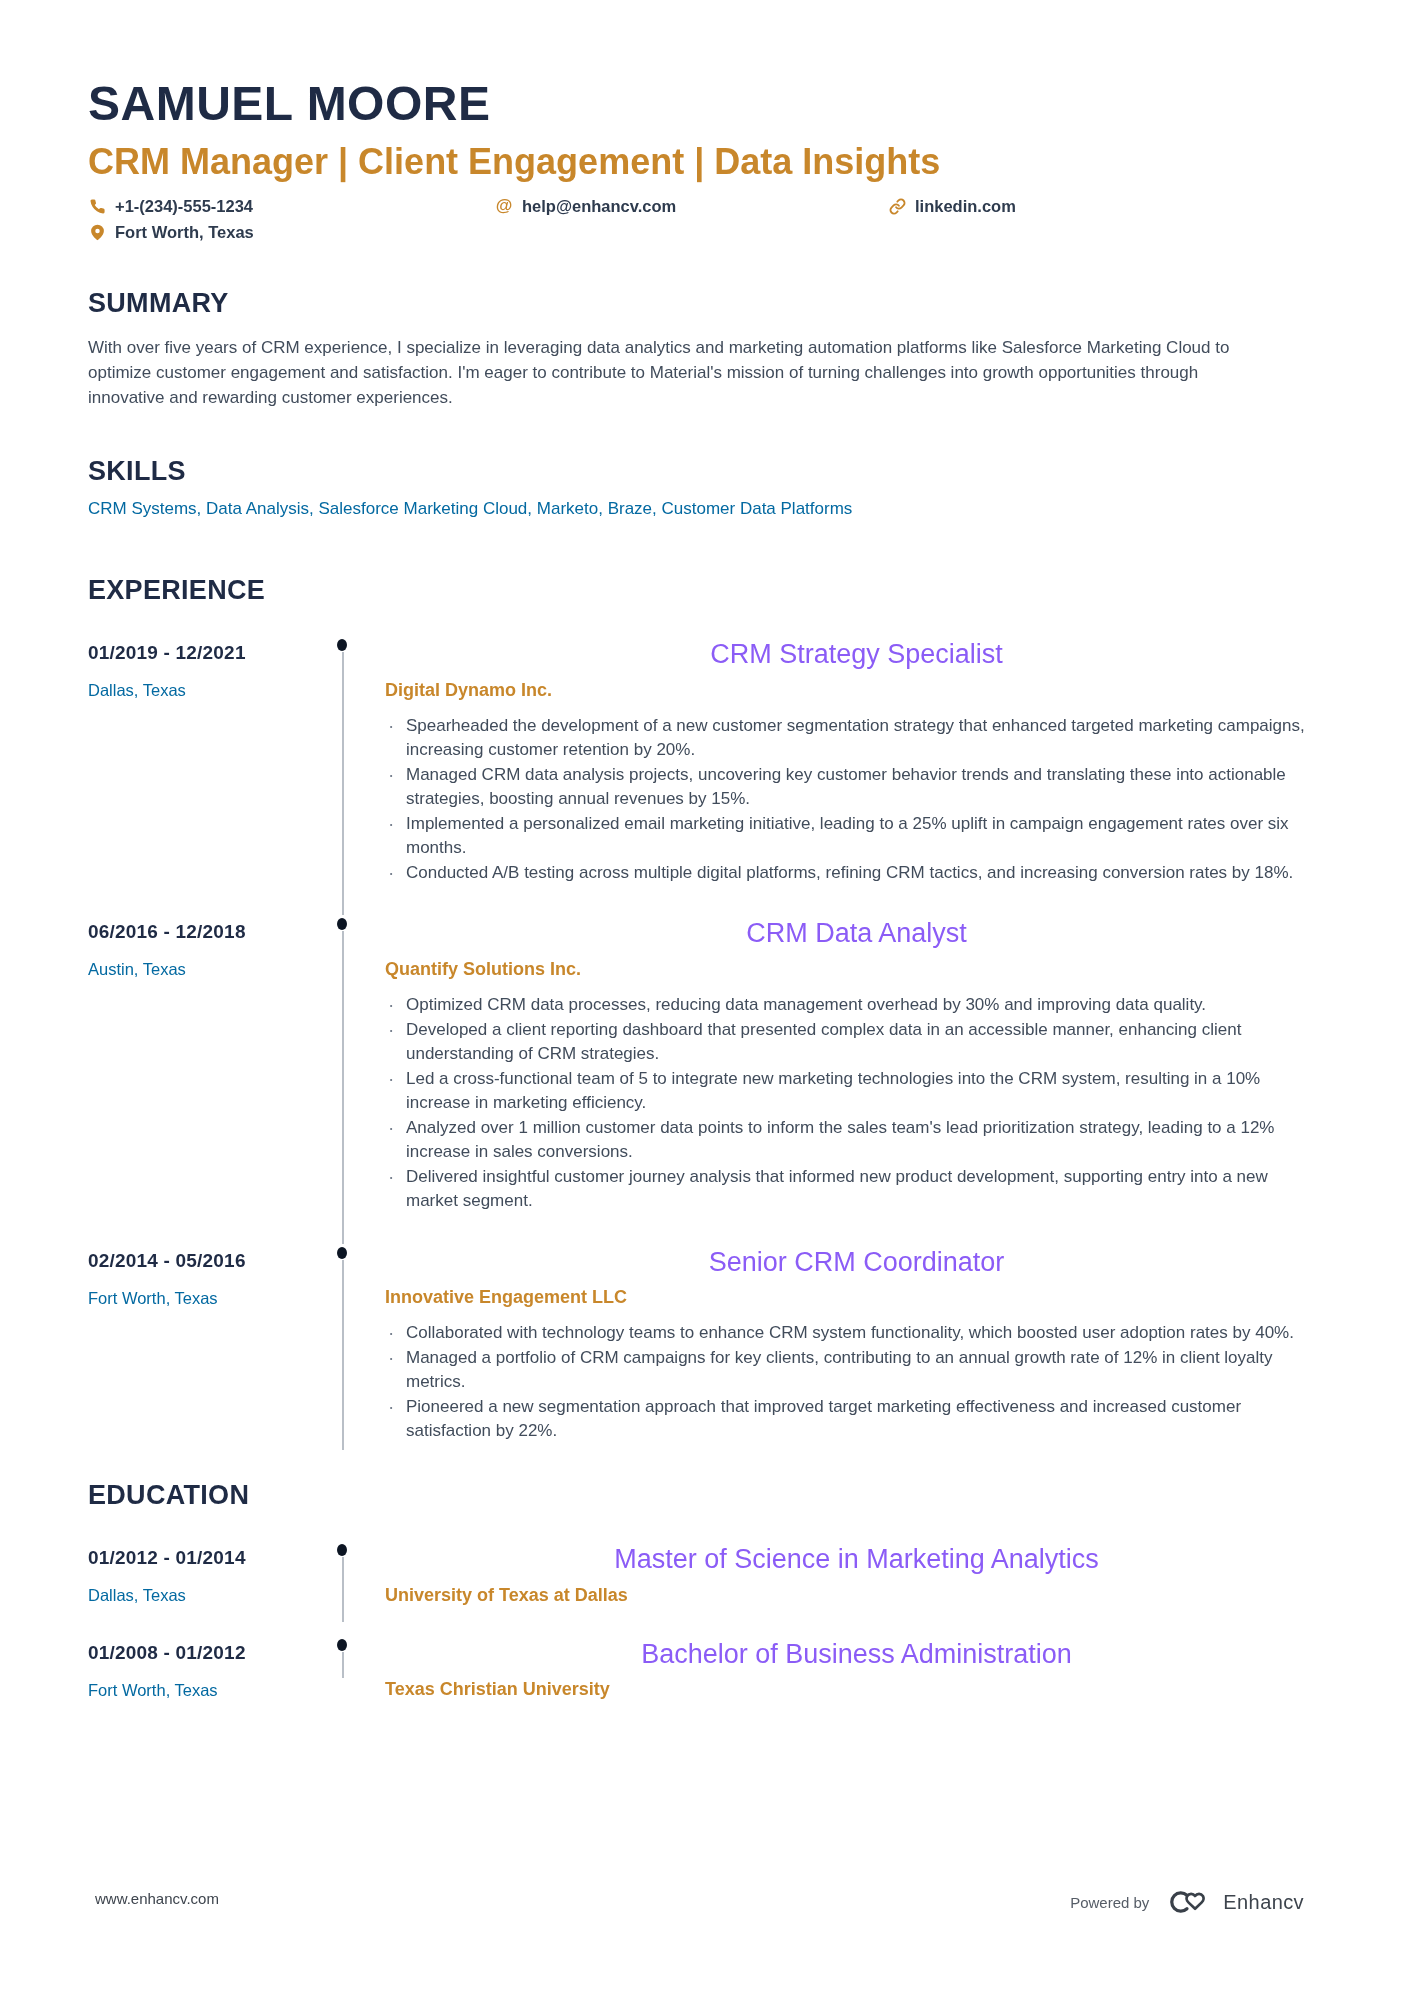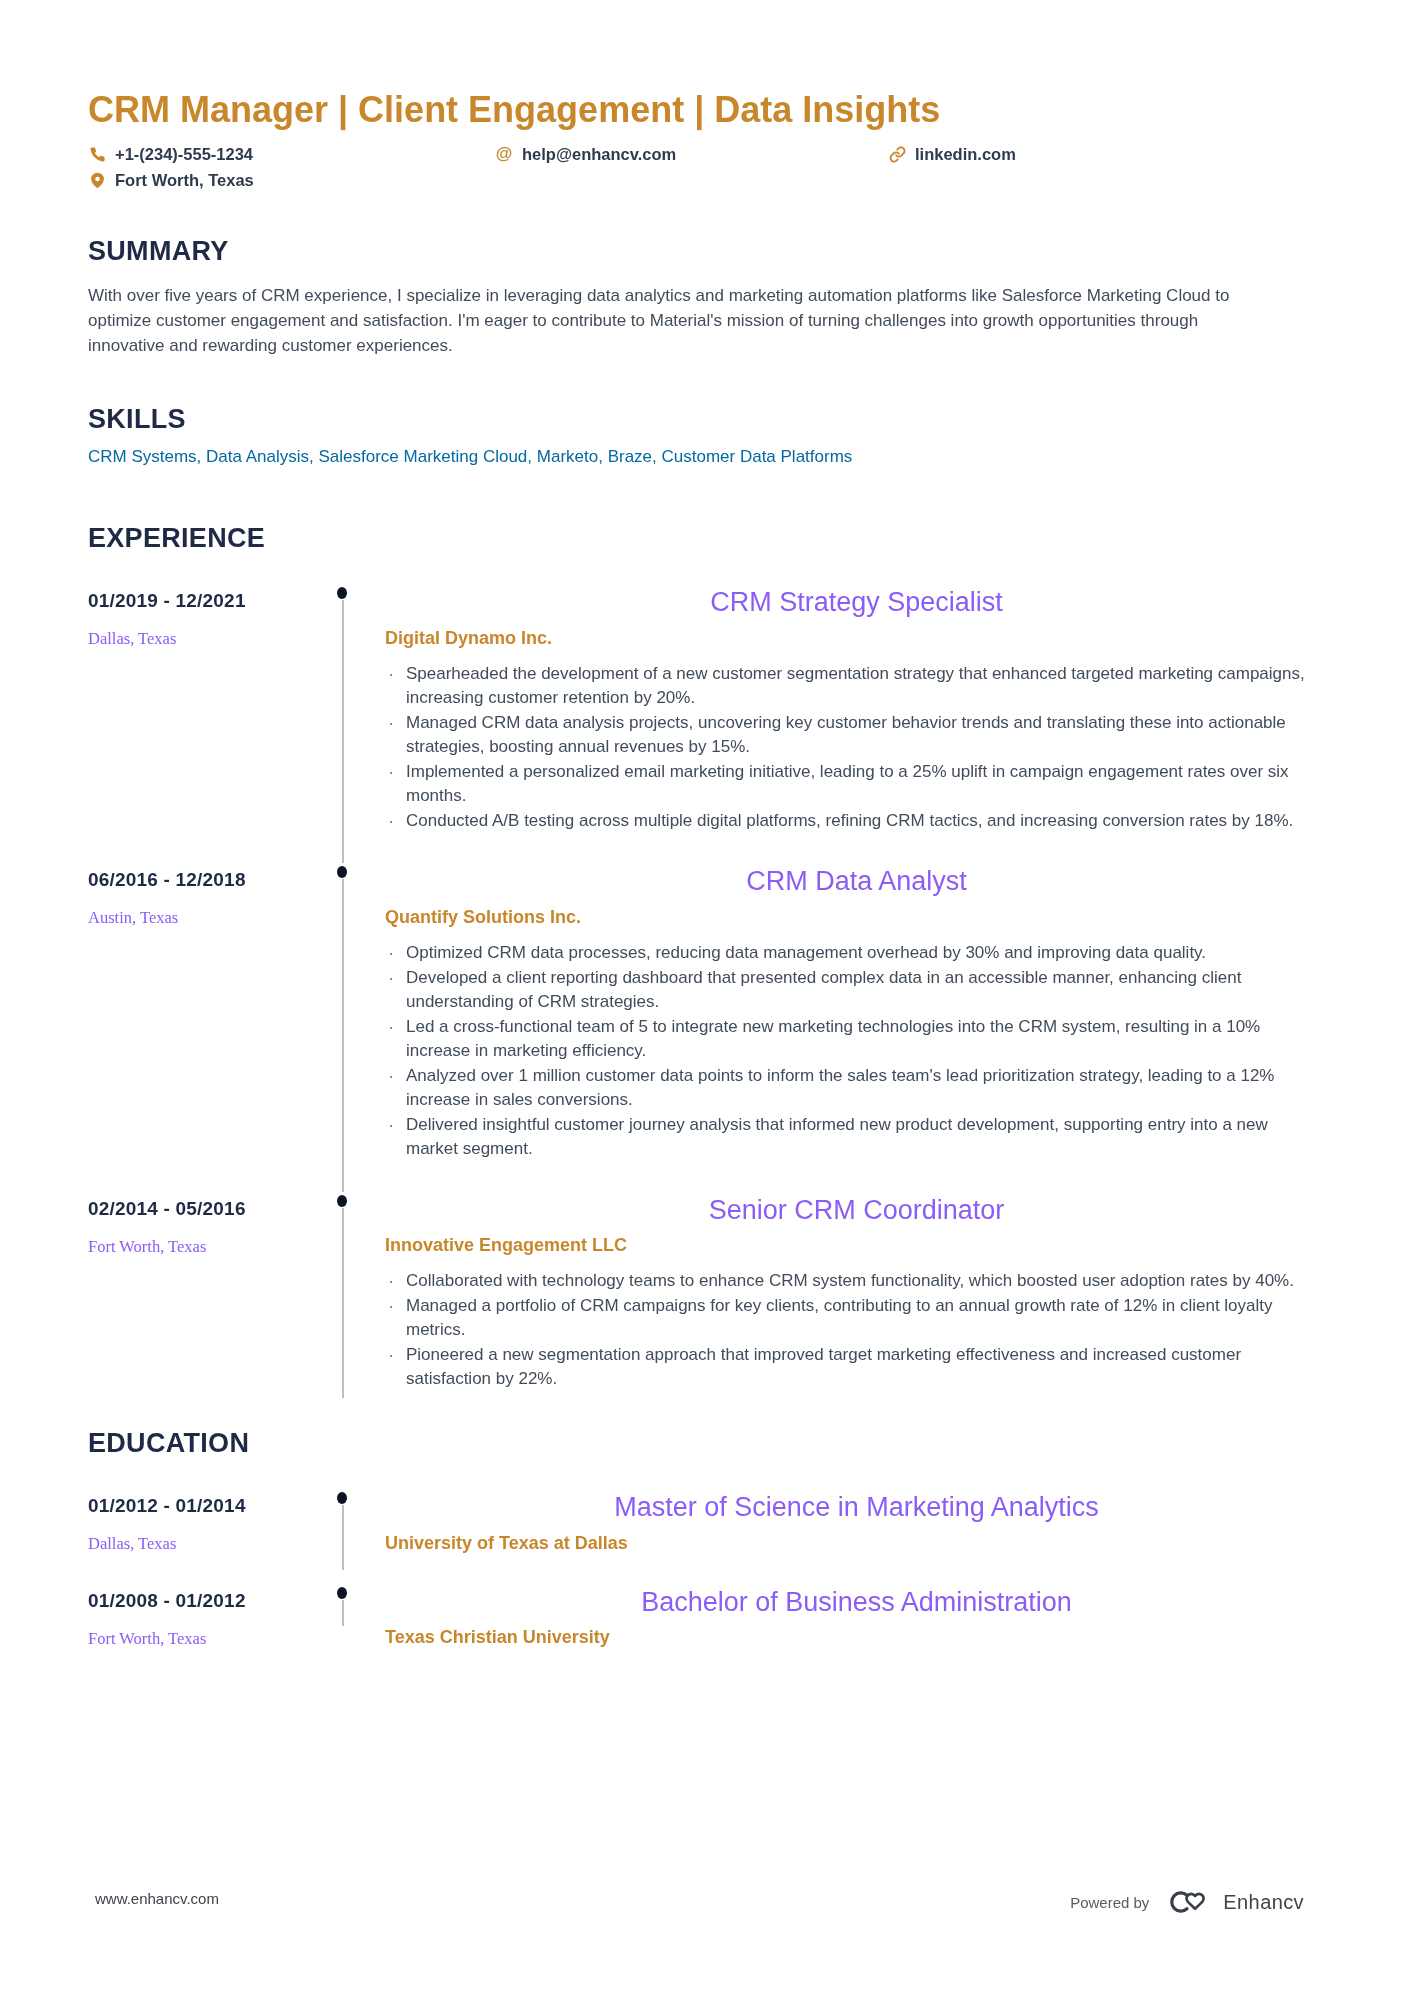--- a/index.html
+++ b/index.html
@@ -31,21 +31,21 @@
   .xp-heading { margin-top:56px; }
   .edu-heading { margin-top:36px; }
 
   
   .entries { margin-top:18px; }
   .t-entry { position:relative; padding-left:297px;margin-top:32px; }
   .xp-entry { margin-bottom:30px; }
   .edu-entry { margin-bottom:24px; }
   .t-meta { position:absolute; left:0; top:4px; width:240px; }
   .t-dates { font-size:19px; font-weight:700; color:#1f2b45; letter-spacing:0.2px; }
-  .t-loc { margin-top:17px; font-size:16.5px; color:#8b5cf6;font-family:Liberation Serif, serif; }
+  .t-loc { margin-top:17px; font-size:16.5px; color:#0369a1; }
   .tl-line { position:absolute; left:254px; width:1.5px; background:#b9bfc7; top:14px; bottom:-30px; }
   .tl-line.short { bottom:auto; height:150px; }
   .tl-line.stub { bottom:auto; height:26px; }
   .tl-dot { position:absolute; left:249px; top:1px; width:10px; height:12px; border-radius:50%; background:#0c1523; }
   .t-title { font-size:27px; color:#8b5cf6; line-height:1.25;text-align:center; }
   .t-company { margin-top:8px; font-size:18px; font-weight:700; color:#c8872b; }
   .t-bullets { margin-top:13px; list-style:none; }
   .t-bullets li { position:relative; padding-left:21px; font-size:17px; line-height:24.5px; color:#414c5b; max-width:935px; }
   .t-bullets li::before { content:"·"; position:absolute; left:3px; top:0; color:#78818f; font-size:19px; line-height:24.5px; }
 
@@ -56,20 +56,21 @@
   .brand { display:flex; align-items:center; gap:16px; }
   .brand-text { font-size:20px; color:#3d444d; letter-spacing:0.4px; }
 </style>
 </head>
 <body>
 
 <div class="page">
   <div class="content">
 
     <div>
+      <div class="name">SAMUEL MOORE</div>
       <div class="headline">CRM Manager | Client Engagement | Data Insights</div>
 
       <div class="contact-grid">
         <div class="contact-item">
           <span class="cicon">
             <svg viewBox="0 0 24 24" fill="#c8872b">
                 <path d="M22 16.92v3a2 2 0 0 1-2.18 2 19.79 19.79 0 0 1-8.63-3.07 19.5 19.5 0 0 1-6-6A19.79 19.79 0 0 1 2.12 4.18 2 2 0 0 1 4.11 2h3a2 2 0 0 1 2 1.72c.13.96.36 1.9.7 2.81a2 2 0 0 1-.45 2.11L8.09 9.91a16 16 0 0 0 6 6l1.27-1.27a2 2 0 0 1 2.11-.45c.91.34 1.85.57 2.81.7A2 2 0 0 1 22 16.92z"></path>
               </svg>
           </span>
           <span>+1-(234)-555-1234</span>

